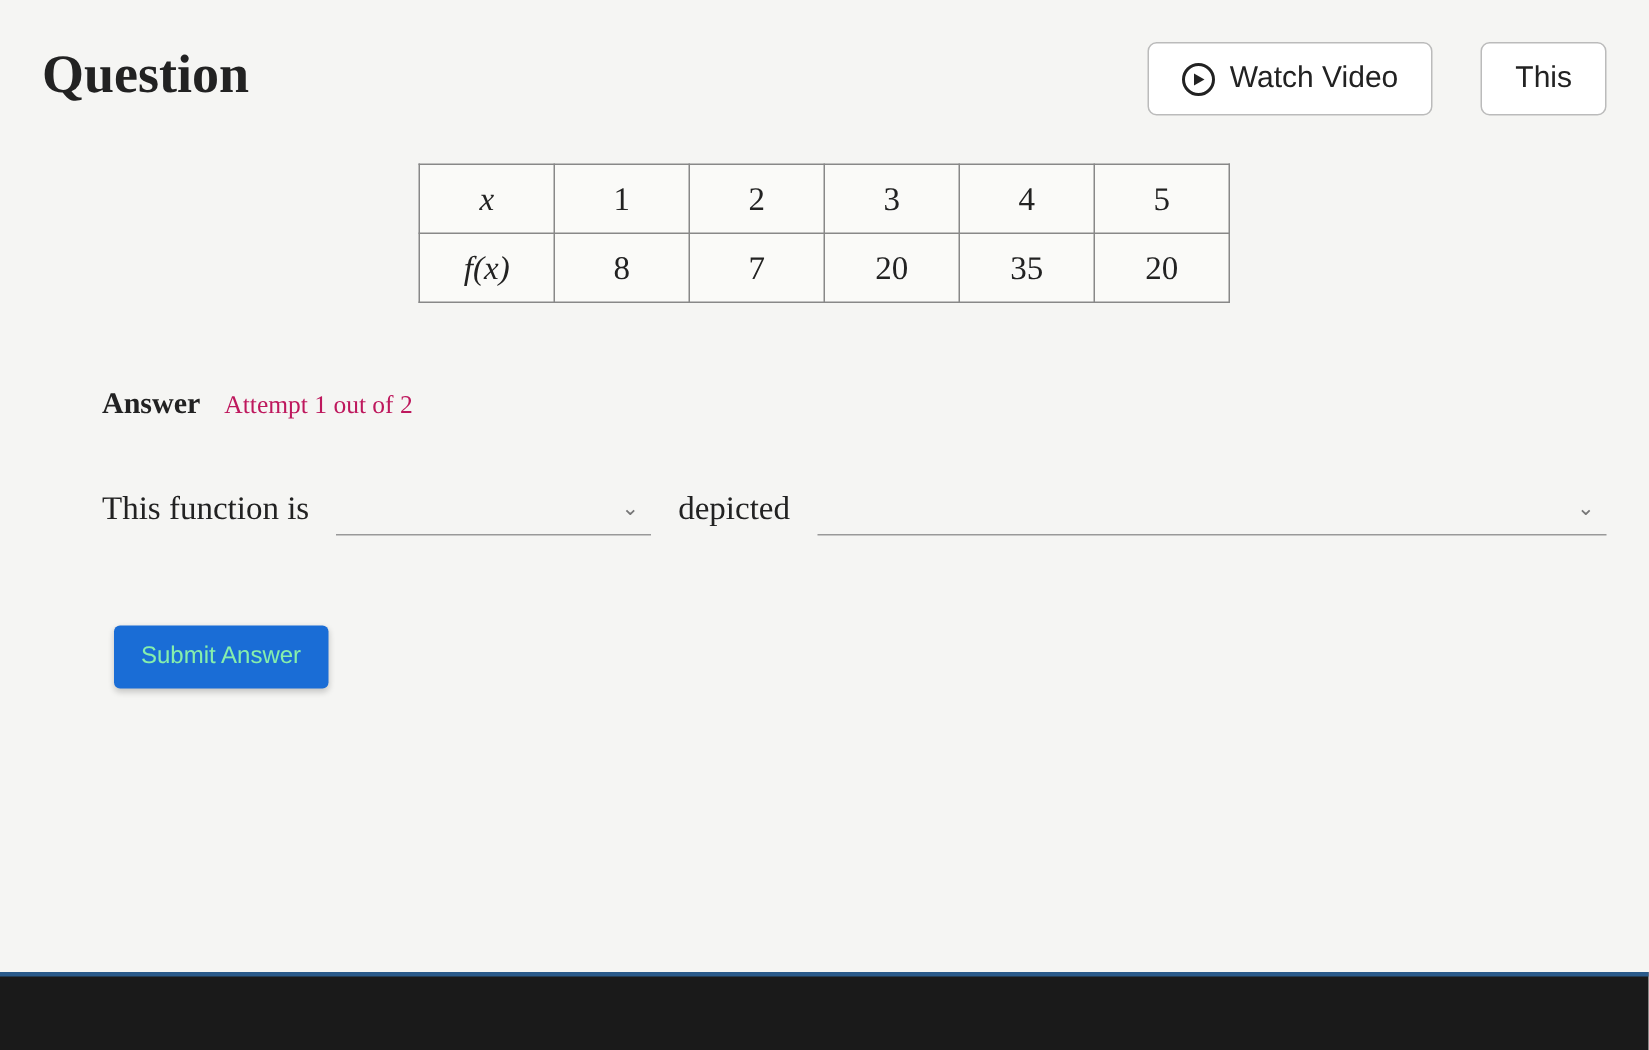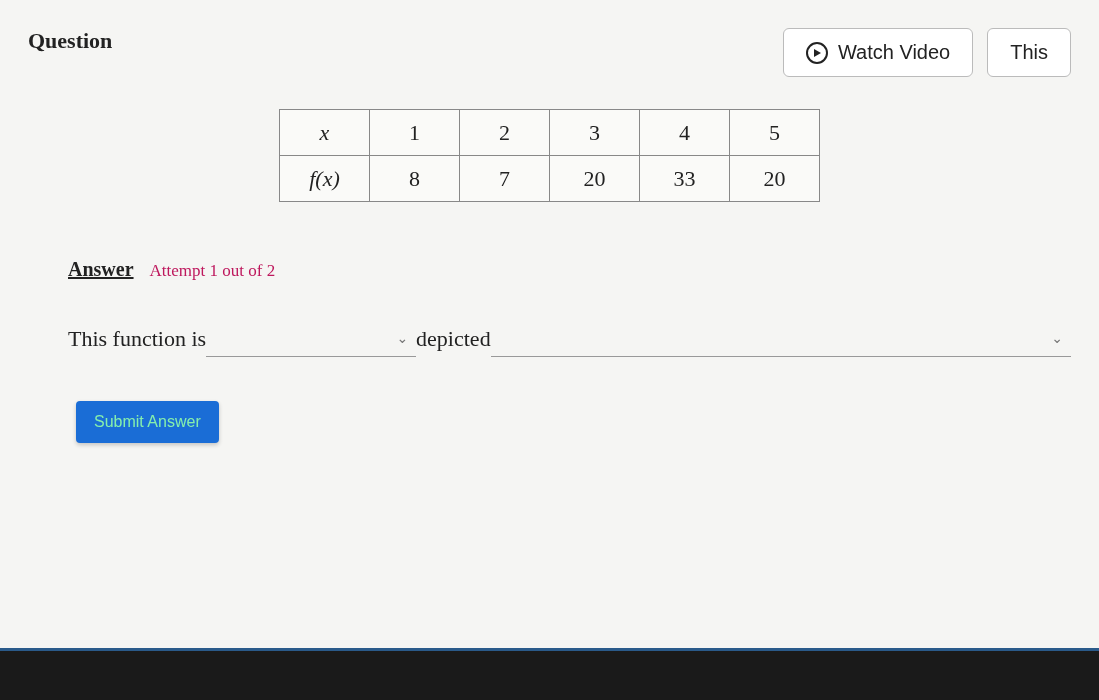--- a/index.html
+++ b/index.html
@@ -18,27 +18,27 @@
     .container {
       padding: 28px 28px 0 28px;
     }
     .header-row {
       display: flex;
       justify-content: space-between;
       align-items: flex-start;
       margin-bottom: 32px;
     }
     .question-heading {
-      font-size: 22px;
+      font-size: 36px;
       font-weight: bold;
       color: #222;
     }
     .header-buttons {
       display: flex;
-      gap: 14px;
+      gap: 32px;
     }
     .btn-outline {
       background: #fff;
       border: 1px solid #bbb;
       border-radius: 6px;
       padding: 12px 22px;
       font-size: 20px;
       font-family: -apple-system, BlinkMacSystemFont, 'Segoe UI', Arial, sans-serif;
       color: #222;
       display: flex;
@@ -90,34 +90,33 @@
       font-style: italic;
     }
     .answer-row {
       margin-bottom: 40px;
       margin-left: 40px;
     }
     .answer-label {
       font-size: 20px;
       font-weight: bold;
       color: #222;
-      text-decoration: underline;
     }
     .attempt-text {
       font-size: 17px;
       color: #be185d;
       margin-left: 12px;
       font-family: Georgia, serif;
     }
     .fill-row {
       display: flex;
       align-items: center;
-      gap: 0;
+      gap: 18px;
       margin-left: 40px;
-      margin-bottom: 44px;
+      margin-bottom: 60px;
       font-size: 22px;
     }
     .dropdown {
       width: 210px;
       height: 36px;
       border: none;
       border-bottom: 1px solid #999;
       background: transparent;
       font-size: 18px;
       font-family: inherit;
@@ -187,21 +186,21 @@
         <td>2</td>
         <td>3</td>
         <td>4</td>
         <td>5</td>
       </tr>
       <tr>
         <td class="row-header">f(x)</td>
         <td>8</td>
         <td>7</td>
         <td>20</td>
-        <td>33</td>
+        <td>35</td>
         <td>20</td>
       </tr>
     </tbody>
       </table>
   </div>
 
   <div class="answer-row">
     <span class="answer-label">Answer</span>
     <span class="attempt-text">Attempt 1 out of 2</span>
   </div>

